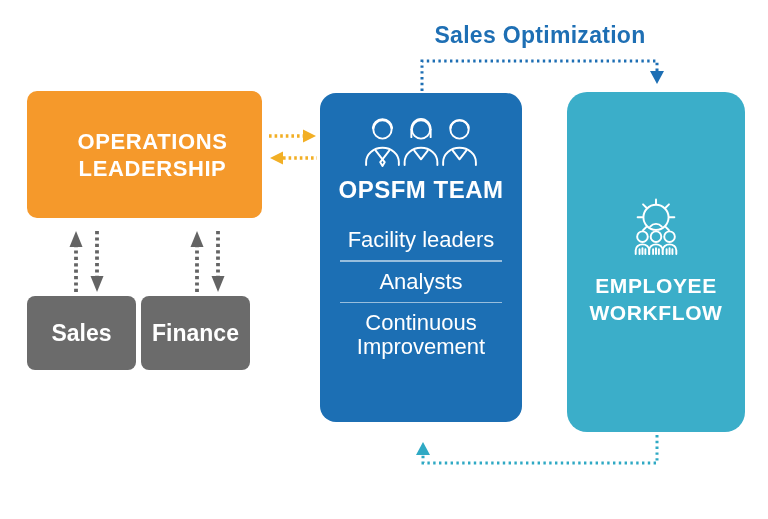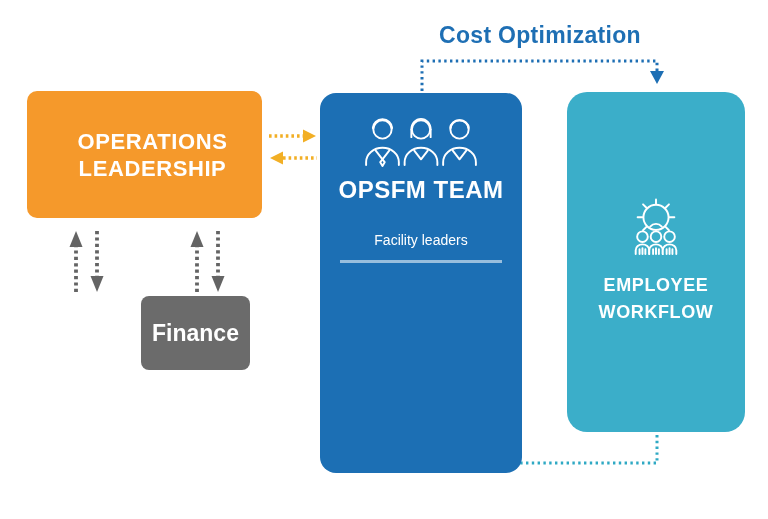--- a/index.html
+++ b/index.html
@@ -33,32 +33,32 @@
 
   .orange-box{left:27px;top:91px;width:235px;height:127px;background:var(--orange);
     border-radius:10px;display:flex;align-items:center;justify-content:center;padding-left:16px;}
   .orange-box .box-title{font-size:22px;line-height:27px;width:200px;}
 
   .dept-box{top:296px;width:109px;height:74px;background:var(--gray);border-radius:8px;
     display:flex;align-items:center;justify-content:center;font-size:23px;font-weight:600;}
   .dept-box.sales{left:27px;}
   .dept-box.finance{left:141px;}
 
-  .blue-box{left:320px;top:93px;width:202px;height:380px;background:var(--blue);
+  .blue-box{left:320px;top:93px;width:202px;height:329px;background:var(--blue);
     border-radius:16px;display:flex;flex-direction:column;align-items:center;padding-top:22px;}
   .team-icon{width:116px;height:52px;flex:none;}
   .team-title{font-weight:800;font-size:24px;letter-spacing:.5px;margin-top:9px;text-align:center;}
-  .member{font-size:14px;line-height:24px;padding:8px 0;text-align:center;width:182px;}
+  .member{font-size:22px;line-height:24px;padding:8px 0;text-align:center;width:182px;}
   .member.first{margin-top:16px;}
   .divider{width:162px;height:1px;background:rgba(255,255,255,.55);flex:none;}
 
   .teal-box{left:567px;top:92px;width:178px;height:340px;background:var(--teal);
     border-radius:20px;display:flex;flex-direction:column;align-items:center;justify-content:center;gap:16px;}
   .gear-icon{width:62px;height:58px;flex:none;}
-  .teal-box .box-title{font-size:18px;line-height:27px;width:160px;}
+  .teal-box .box-title{font-size:21px;line-height:27px;width:160px;}
 
   .icon-line{fill:none;stroke:#fff;stroke-width:2;stroke-linecap:round;stroke-linejoin:round;}
   .icon-fill{stroke:#fff;stroke-width:2;stroke-linecap:round;stroke-linejoin:round;}
 </style>
 </head>
 <body>
 
 <div class="canvas">
 
   <svg class="arrows" viewBox="0 0 768 519">
@@ -83,26 +83,29 @@
       <polygon points="90.5,276 103.5,276 97,292"></polygon>
     </g>
     <g class="arrow-gray">
       <path d="M197 292 V246"></path>
       <polygon points="190.5,247 203.5,247 197,231"></polygon>
       <path d="M218 231 V277"></path>
       <polygon points="211.5,276 224.5,276 218,292"></polygon>
     </g>
   </svg>
 
-  <div class="flow-label top">Cost Optimization</div>
+  <div class="flow-label top">Sales Optimization</div>
 
   <div class="box orange-box">
     <div class="box-title">OPERATIONS LEADERSHIP</div>
   </div>
 
+  <div class="box dept-box sales">
+    <span>Sales</span>
+  </div>
 
   <div class="box dept-box finance">
     <span>Finance</span>
   </div>
 
   <div class="box blue-box">
     <svg class="team-icon" viewBox="0 0 120 54">
 
       <circle class="icon-line" cx="20" cy="15" r="9.5"></circle>
       <path class="icon-line" d="M10 13.5 a10 9 0 0 1 20 0" stroke-width="3"></path>
@@ -119,21 +122,23 @@
       <circle class="icon-line" cx="100" cy="15" r="9.5"></circle>
       <path class="icon-line" d="M90.5 13.5 a9.5 8 0 0 1 19 0" stroke-width="3"></path>
       <path class="icon-line" d="M83 52 v-3 a17 15 0 0 1 34 0 v3"></path>
       <path class="icon-line" d="M93 37 L100 46 L107 37"></path>
     </svg>
     <div class="team-title">OPSFM TEAM</div>
 
     <div class="member first">Facility leaders</div>
     <div class="divider"></div>
     <div class="divider"></div>
+    <div class="member">Analysts</div>
     <div class="divider"></div>
+    <div class="member">Continuous Improvement</div>
   </div>
 
   <div class="box teal-box">
     <svg class="gear-icon" viewBox="0 0 64 60">
 
       <g class="icon-line" stroke-width="4.5">
         <path d="M46 20 H51"></path>
         <path d="M41.9 29.9 L45.4 33.4"></path>
         <path d="M32 34 V39"></path>
         <path d="M22.1 29.9 L18.6 33.4"></path>

